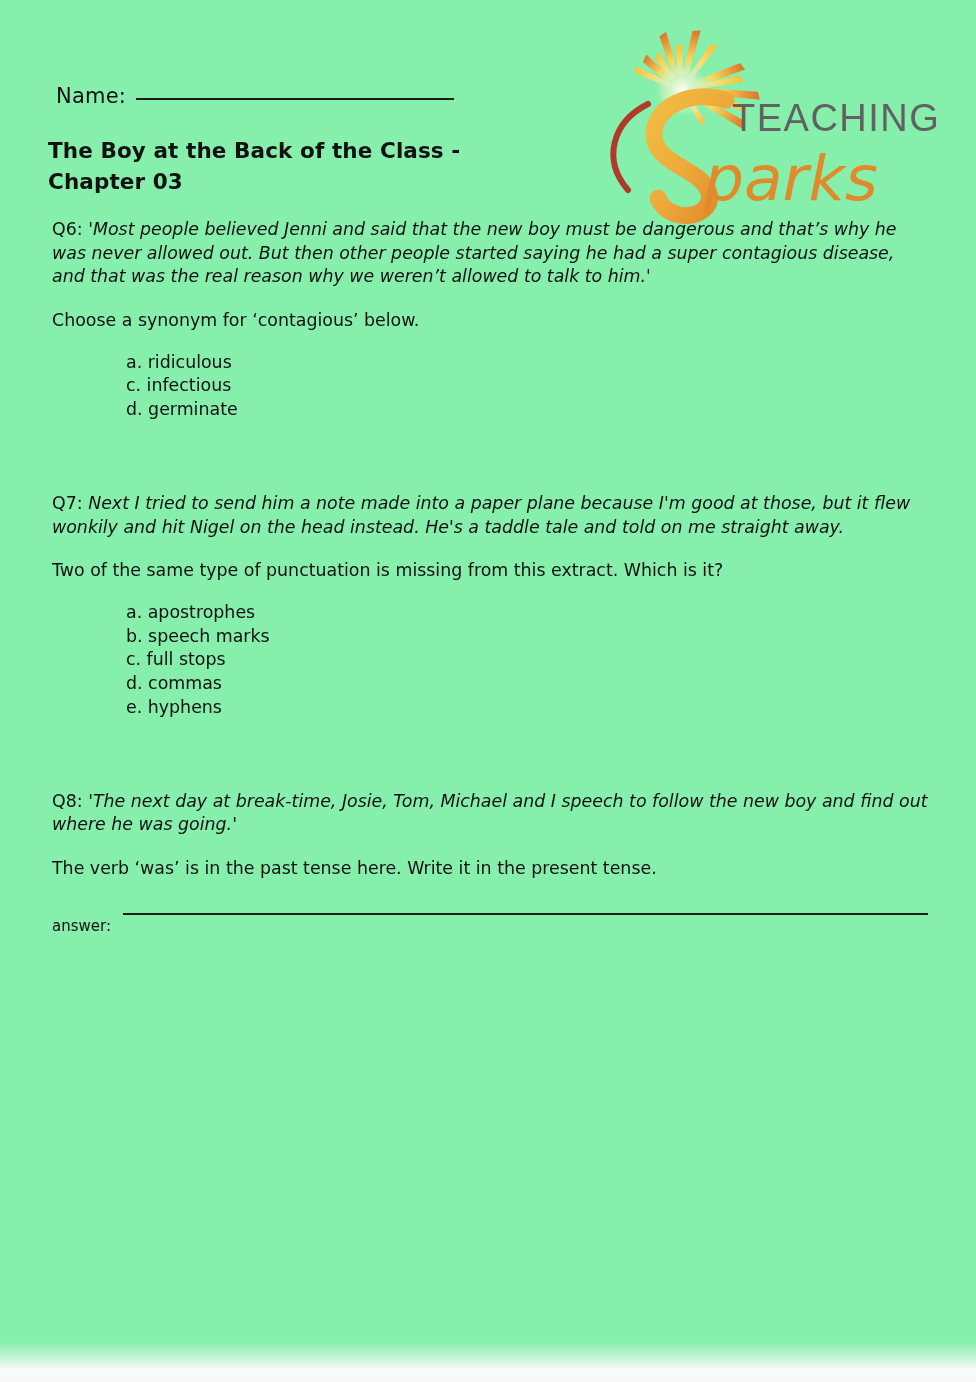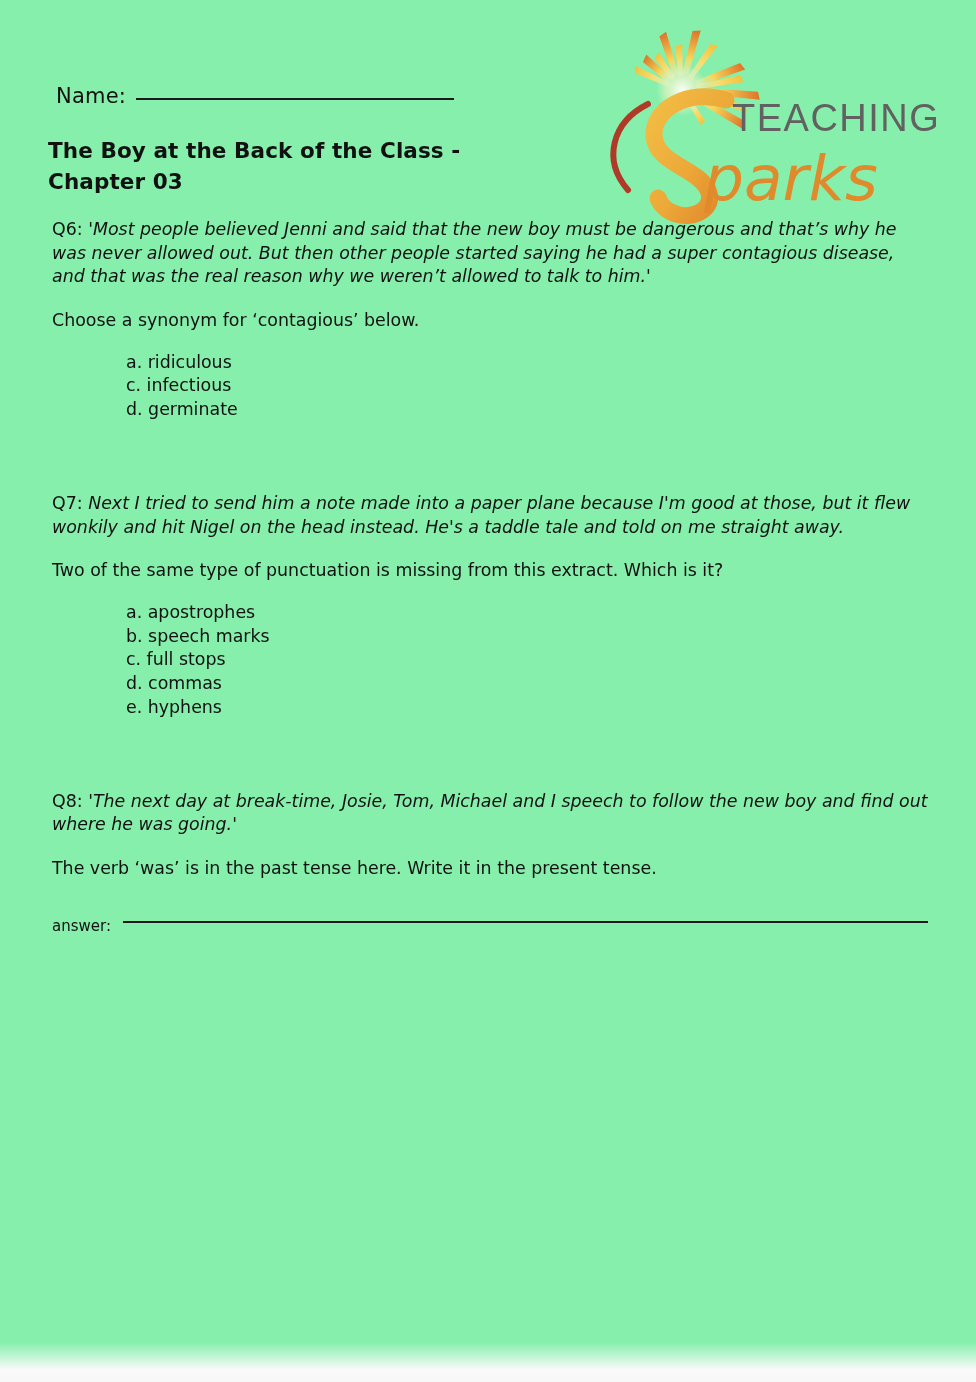--- a/index.html
+++ b/index.html
@@ -107,21 +107,21 @@
     line-height: 1.365;
     color: #111111;
   }
 
   .gap-large { height: 70px; }
   .gap-large2 { height: 70px; }
 
   
   .answer-row {
     display: flex;
-    align-items: center;
+    align-items: flex-start;
     margin-top: 36px;
   }
   .answer-label {
     font-size: 15px;
     color: #111111;
   }
   .answer-line {
     flex: 1;
     height: 0;
     border-bottom: 2px solid #1a1a1a;

